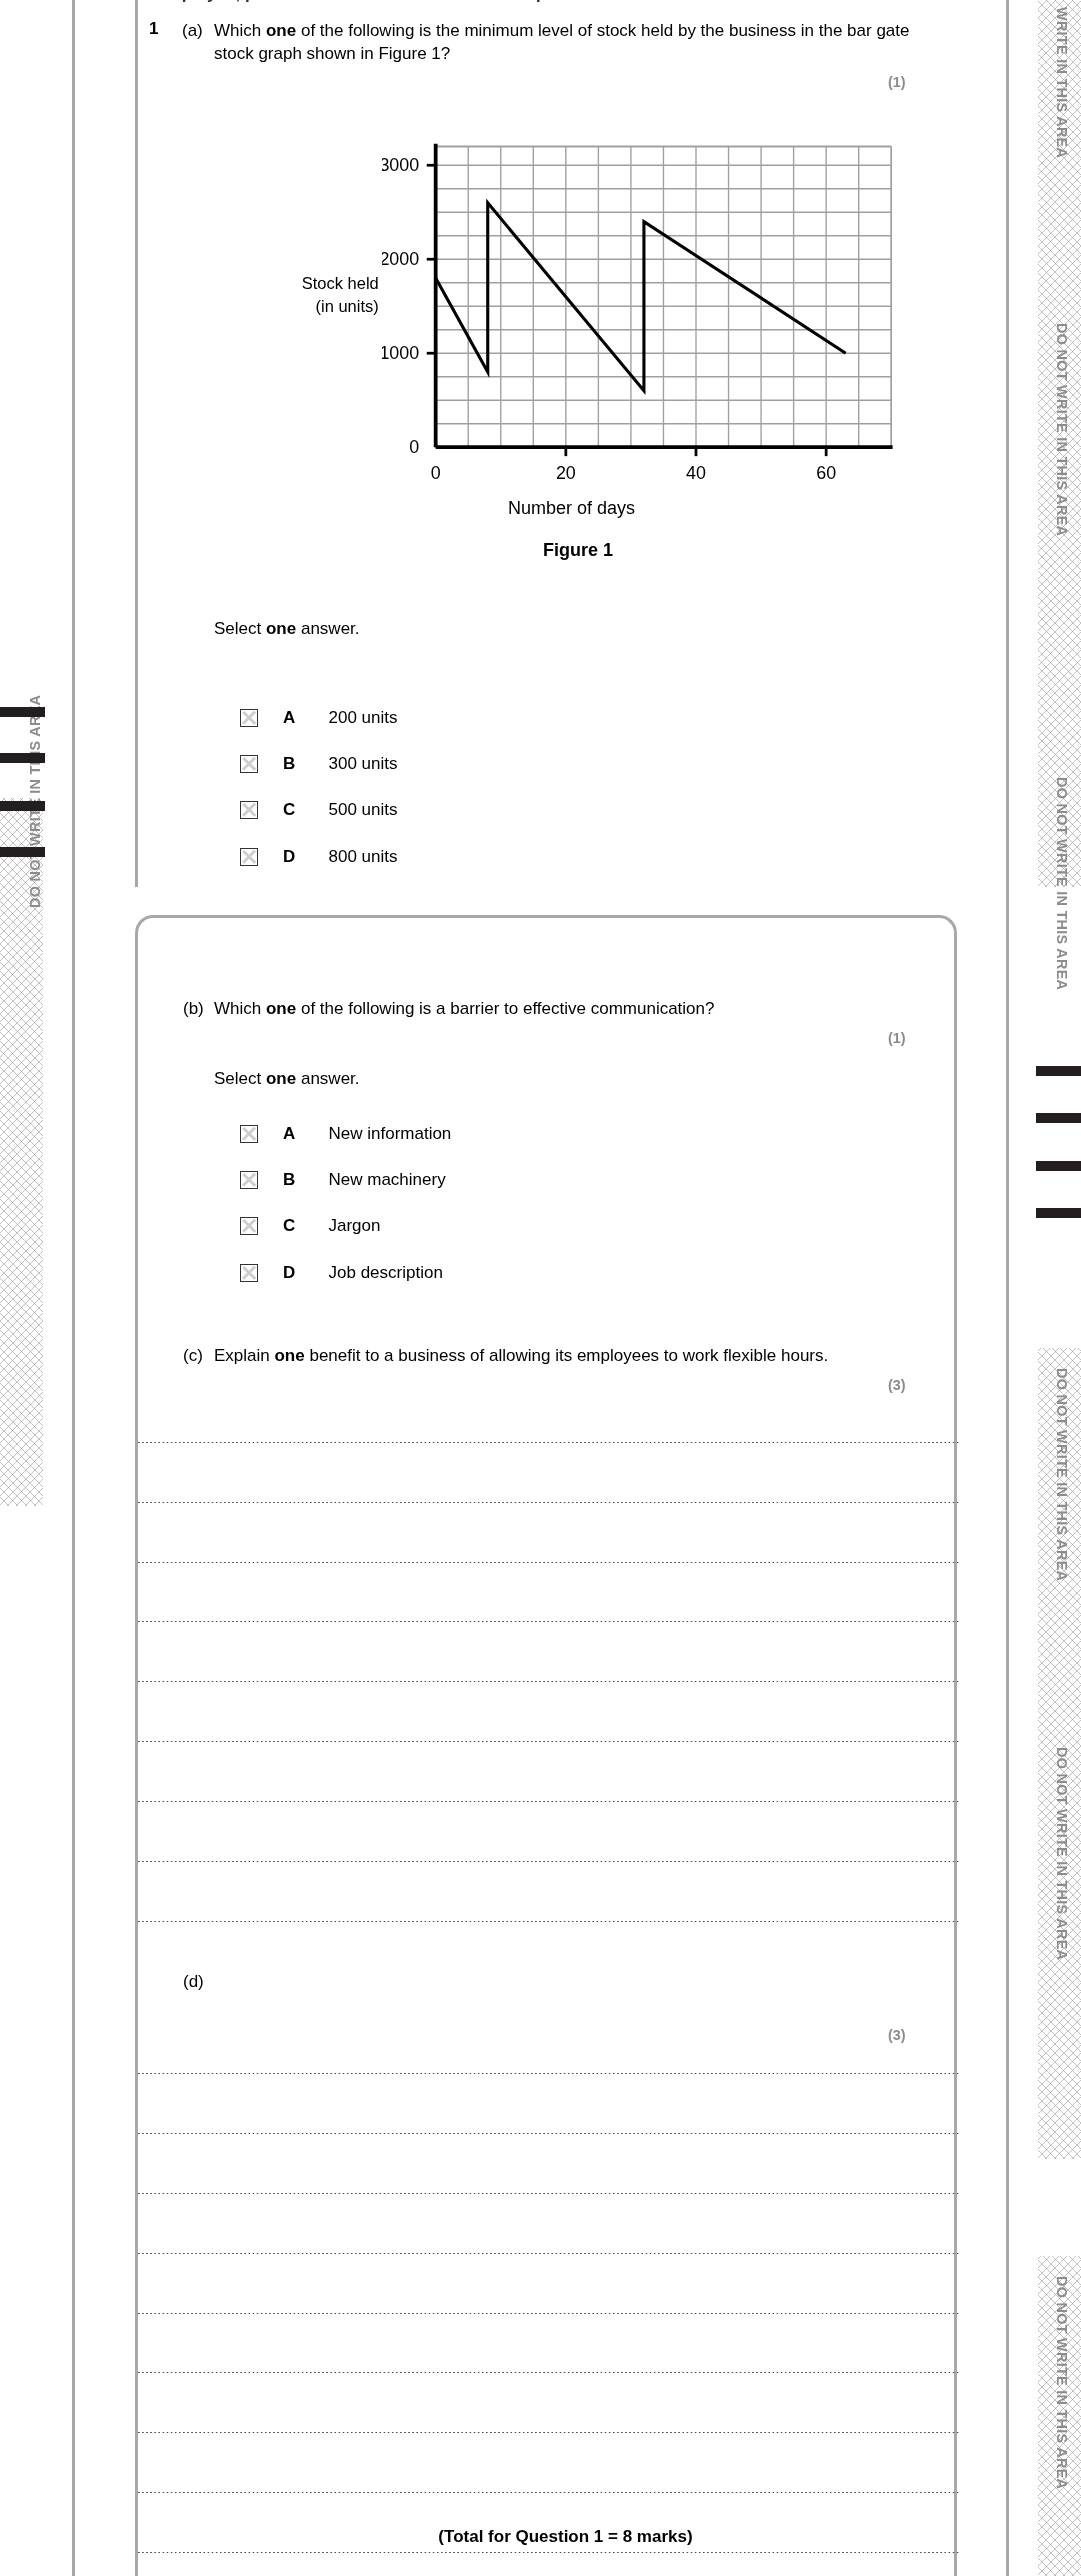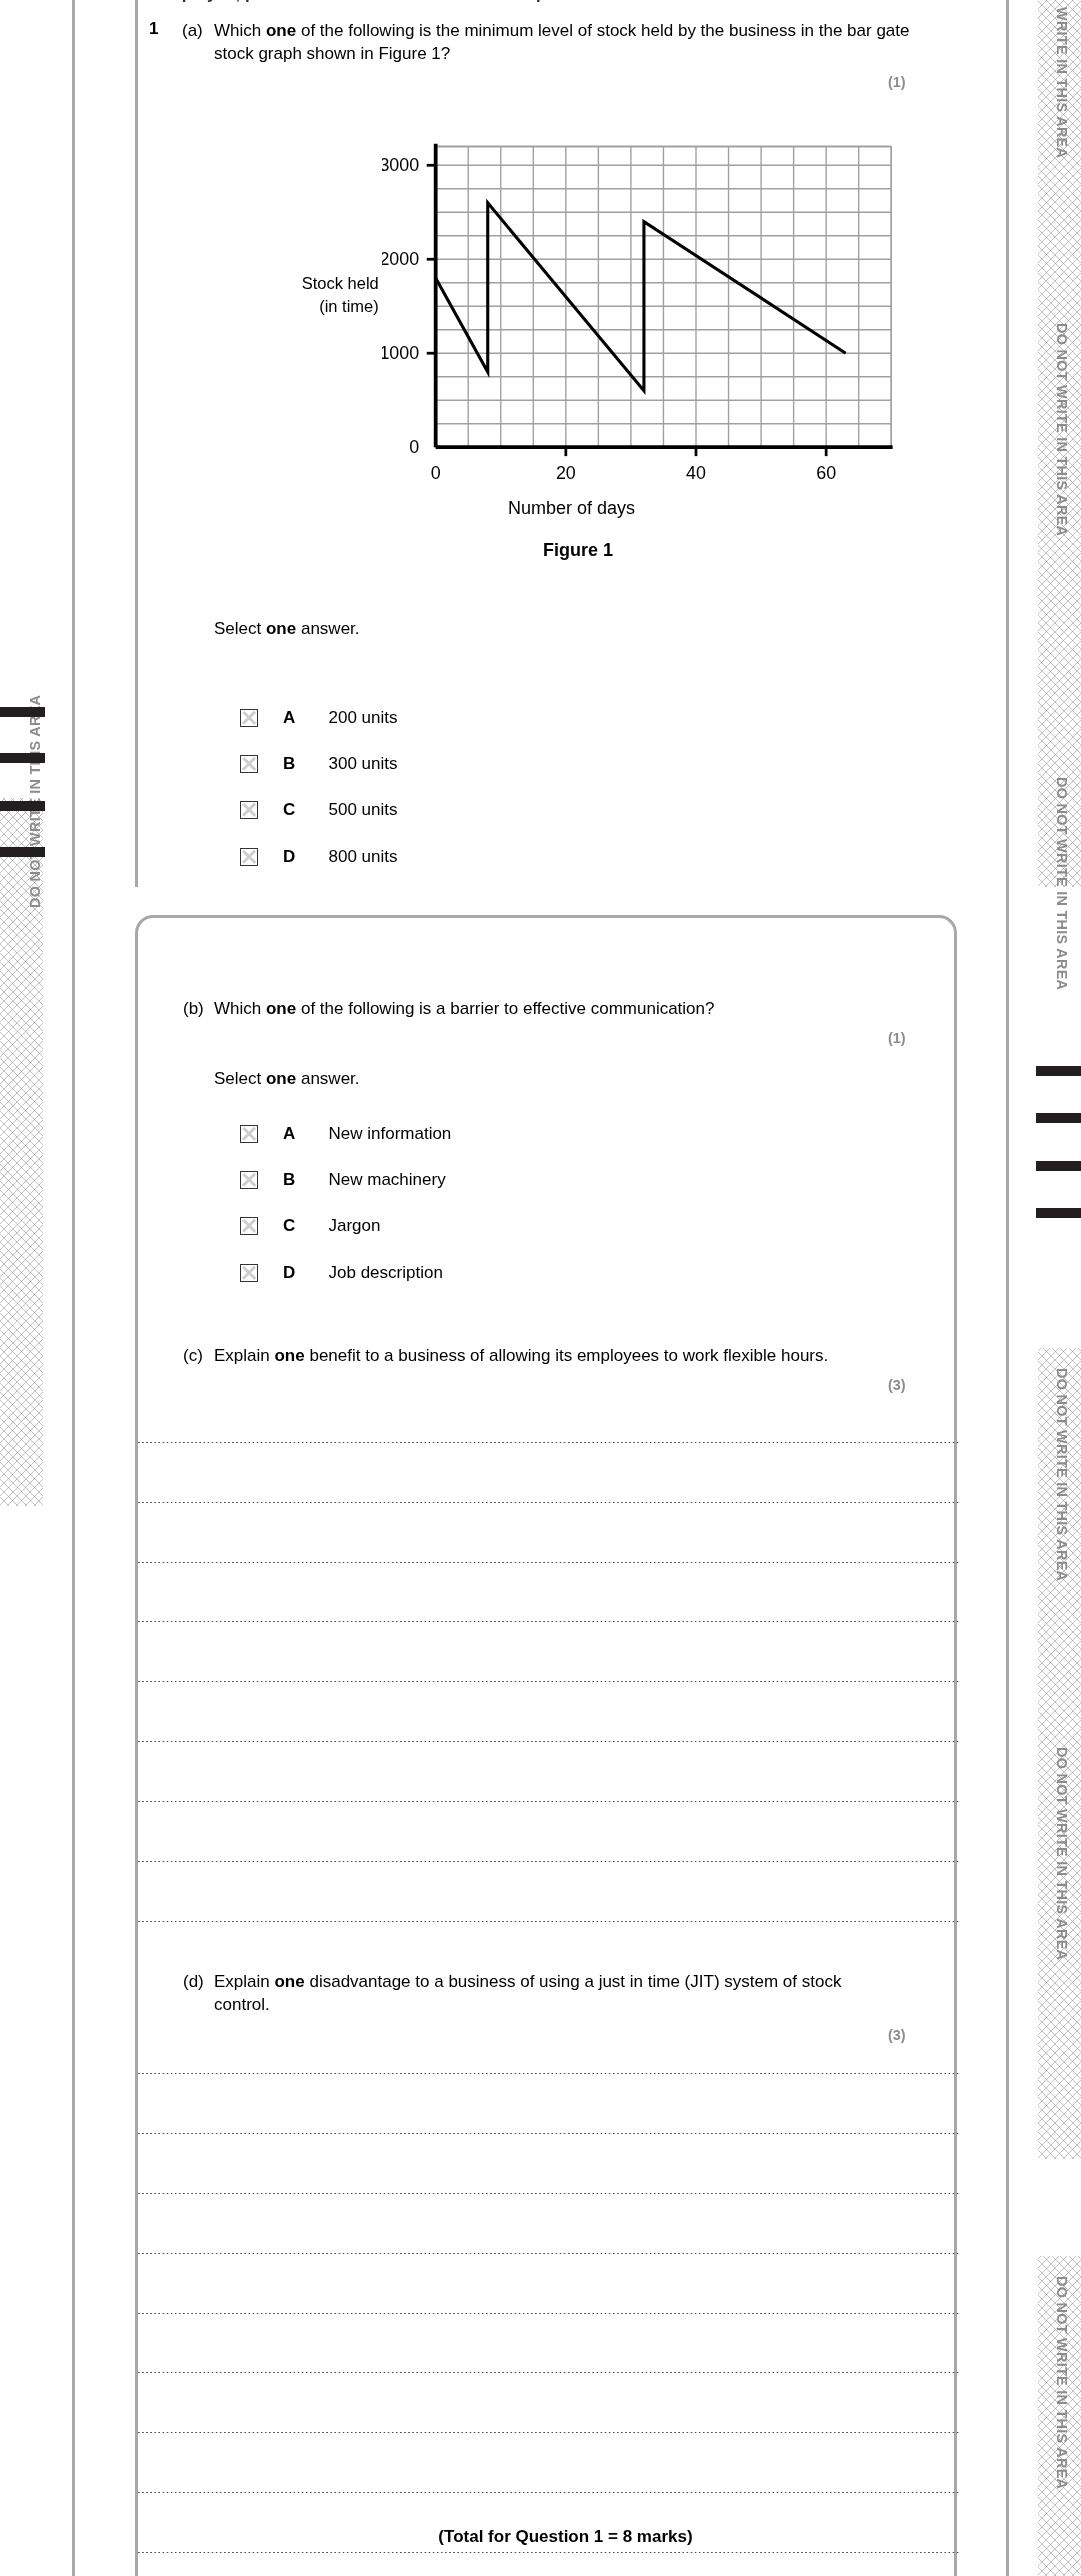--- a/index.html
+++ b/index.html
@@ -187,21 +187,21 @@
     <div class="qpart" style="left:76px;top:19px;width:701px;">
       <span>Which </span><b>one</b><span> of the following is the minimum level of stock held by the business in the bar gate stock graph shown in Figure 1?</span>
     </div>
 
     <div class="marks" style="left:750px;top:74px;">(1)</div>
 
     <div class="chart-wrap">
 
       <div class="ylab">
         <div>Stock held</div>
-        <div>(in time)</div>
+        <div>(in units)</div>
       </div>
 
       <svg id="chart-svg" width="523" height="358" viewBox="0 0 760 520" style="position:absolute;left:148px;top:0;">
         <g id="chart-grid">
             <line x1="78" y1="18" x2="78" y2="455" stroke="#a0a0a0" stroke-width="2"></line>
             <line x1="125.28571428571428" y1="18" x2="125.28571428571428" y2="455" stroke="#a0a0a0" stroke-width="2"></line>
             <line x1="172.57142857142856" y1="18" x2="172.57142857142856" y2="455" stroke="#a0a0a0" stroke-width="2"></line>
             <line x1="219.85714285714286" y1="18" x2="219.85714285714286" y2="455" stroke="#a0a0a0" stroke-width="2"></line>
             <line x1="267.1428571428571" y1="18" x2="267.1428571428571" y2="455" stroke="#a0a0a0" stroke-width="2"></line>
             <line x1="314.42857142857144" y1="18" x2="314.42857142857144" y2="455" stroke="#a0a0a0" stroke-width="2"></line>
@@ -332,23 +332,20 @@
         <div class="rule" style="top: 644px;"></div>
         <div class="rule" style="top: 703px;"></div>
         <div class="rule" style="top: 763px;"></div>
         <div class="rule" style="top: 823px;"></div>
         <div class="rule" style="top: 883px;"></div>
         <div class="rule" style="top: 943px;"></div>
         <div class="rule" style="top: 1003px;"></div>
       </div>
 
     <div class="qpart" style="left:45px;top:1052px;width:20.6px;">(d)</div>
-    <div class="qpart" style="left:76px;top:1052px;width:660px;">
-      <span>Explain </span><b>one</b><span> disadvantage to a business of using a just in time (JIT) system of stock control.</span>
-    </div>
     <div class="marks" style="left:750px;top:1109px;">(3)</div>
 
     <div id="lines-d">
         <div class="rule" style="top: 1155px;"></div>
         <div class="rule" style="top: 1215px;"></div>
         <div class="rule" style="top: 1275px;"></div>
         <div class="rule" style="top: 1335px;"></div>
         <div class="rule" style="top: 1395px;"></div>
         <div class="rule" style="top: 1454px;"></div>
         <div class="rule" style="top: 1514px;"></div>

